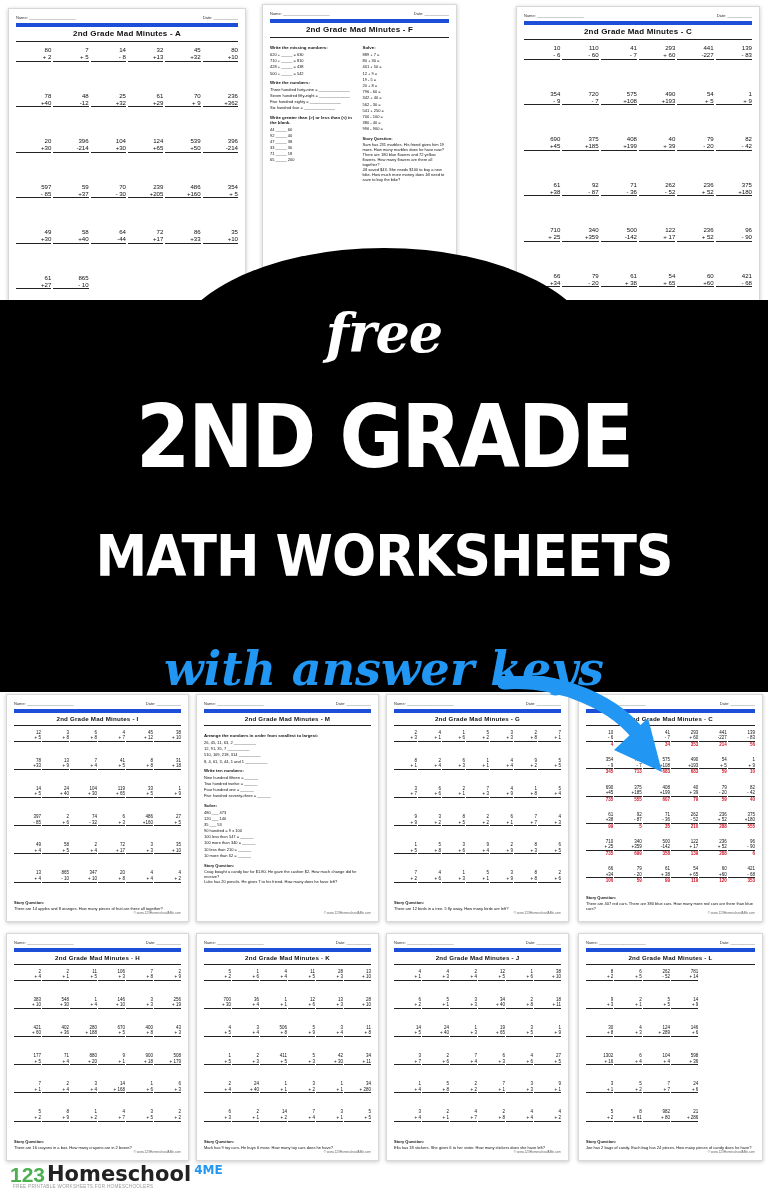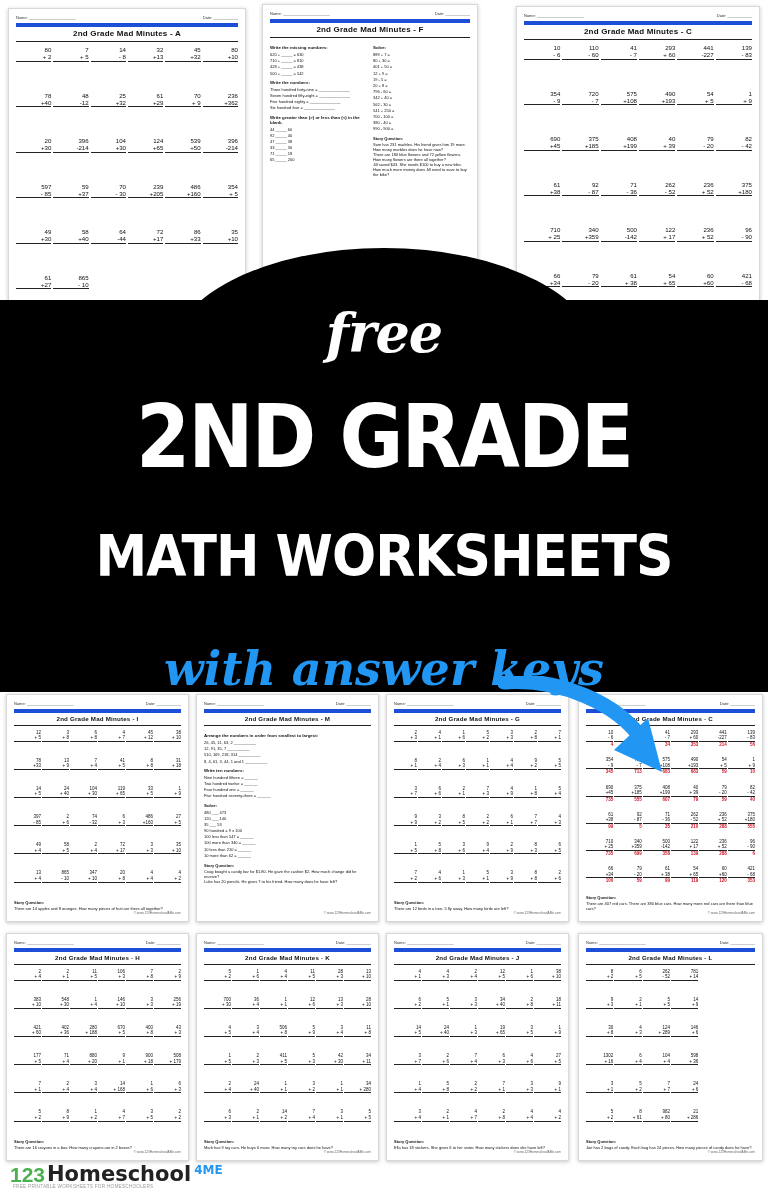--- a/index.html
+++ b/index.html
@@ -61,21 +61,21 @@
   .footer-note { font-size: 3.2px; color: #666; text-align: right; margin-top: auto; }
 
   
   .secthead { font-size: 4.4px; font-weight: bold; margin: 3px 0 2px; }
   .lines { font-size: 4px; line-height: 1.55; }
   .lines div { white-space: nowrap; }
   .twocol { display: grid; grid-template-columns: 1fr 1fr; gap: 0 6px; }
 
   
   #sheet-a { left: 8px;   top: 8px;  width: 238px; height: 330px; }
-  #sheet-f { left: 262px; top: 4px;  width: 216px; height: 330px; }
+  #sheet-f { left: 262px; top: 4px;  width: 195px; height: 330px; }
   #sheet-c { left: 516px; top: 6px;  width: 244px; height: 330px; }
 
   #sheet-a .sheet-title { font-size: 8px; }
   #sheet-f .sheet-title { font-size: 8px; }
   #sheet-c .sheet-title { font-size: 8px; }
   #sheet-a .probgrid, #sheet-c .probgrid { grid-template-columns: repeat(6, 1fr); }
   #sheet-a .prob, #sheet-c .prob { font-size: 6.1px; }
 
   
   #hero {

